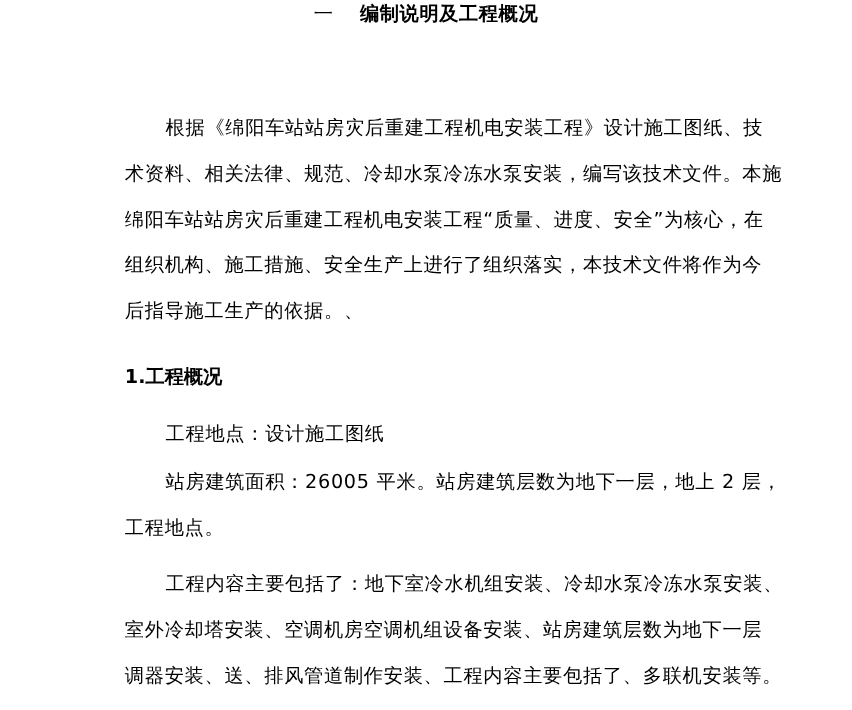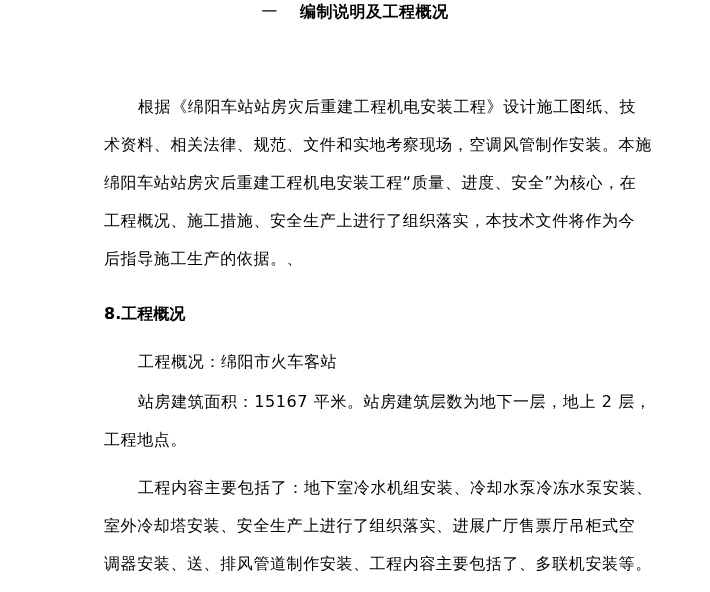--- a/index.html
+++ b/index.html
@@ -20,36 +20,36 @@
 
 <div class="page">
 
   <div class="title">
     <span class="num">一</span><span>编制说明及工程概况</span>
   </div>
 
 
   <div class="p" style="top:88px;">
     <span class="line"><span class="indent"></span><span>根据《绵阳车站站房灾后重建工程机电安装工程》设计施工图纸、技</span></span>
-    <span class="line">术资料、相关法律、规范、文件和实地考察现场，空调风管制作安装。本施</span>
+    <span class="line">术资料、相关法律、规范、冷却水泵冷冻水泵安装，编写该技术文件。本施</span>
     <span class="line">绵阳车站站房灾后重建工程机电安装工程“质量、进度、安全”为核心，在</span>
-    <span class="line">工程概况、施工措施、安全生产上进行了组织落实，本技术文件将作为今</span>
+    <span class="line">组织机构、施工措施、安全生产上进行了组织落实，本技术文件将作为今</span>
     <span class="line">后指导施工生产的依据。、</span>
   </div>
 
-  <div class="h" style="top:304px;">8.工程概况</div>
+  <div class="h" style="top:304px;">1.工程概况</div>
 
   <div class="p" style="top:343px;">
-    <span class="line"><span class="indent"></span><span>工程概况：绵阳市火车客站</span></span>
+    <span class="line"><span class="indent"></span><span>工程地点：设计施工图纸</span></span>
   </div>
 
   <div class="p" style="top:383px;">
-    <span class="line"><span class="indent"></span><span>站房建筑面积：15167 平米。站房建筑层数为地下一层，地上 2 层，</span></span>
+    <span class="line"><span class="indent"></span><span>站房建筑面积：26005 平米。站房建筑层数为地下一层，地上 2 层，</span></span>
     <span class="line">工程地点。</span>
   </div>
 
   <div class="p" style="top:469px;font-family:Liberation Serif, serif;">
     <span class="line"><span class="indent"></span><span>工程内容主要包括了：地下室冷水机组安装、冷却水泵冷冻水泵安装、</span></span>
-    <span class="line">室外冷却塔安装、安全生产上进行了组织落实、进展广厅售票厅吊柜式空</span>
+    <span class="line">室外冷却塔安装、空调机房空调机组设备安装、站房建筑层数为地下一层</span>
     <span class="line">调器安装、送、排风管道制作安装、工程内容主要包括了、多联机安装等。</span>
   </div>
 
 </div>
 
 </body></html>

